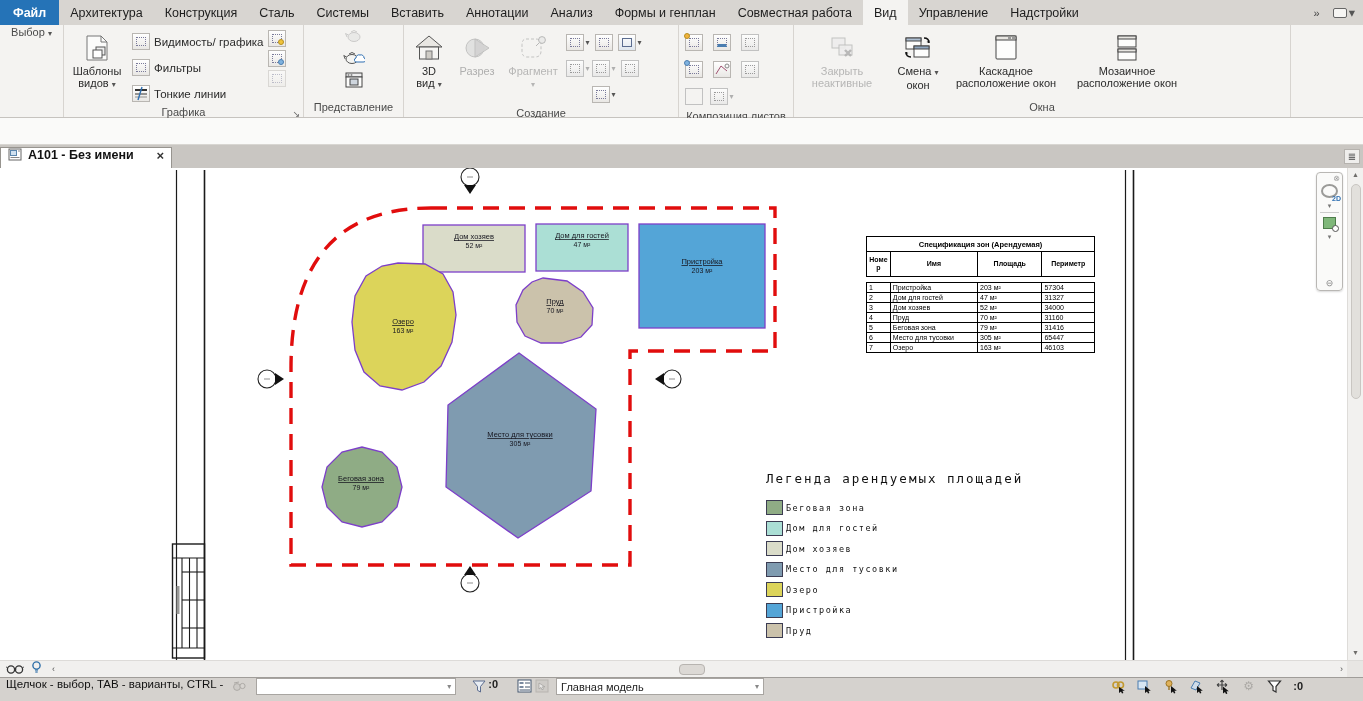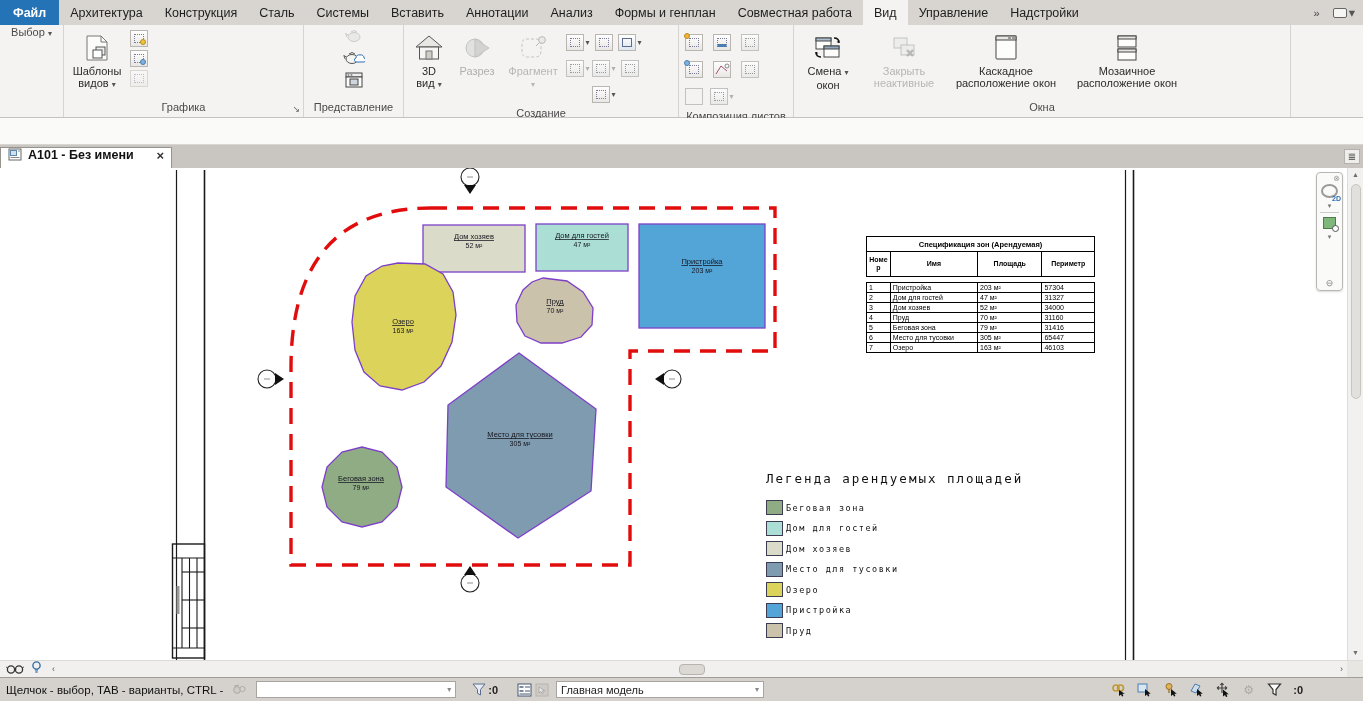--- a/index.html
+++ b/index.html
@@ -85,21 +85,21 @@
   .vthumb{width:10px;height:215px;background:#e2e0dc;border:1px solid #c9c6c2;border-radius:5px;margin-top:2px}
   .vscroll .bottom{margin-top:auto}
   .hscrollrow{position:absolute;left:0;top:660px;right:0;height:17px;background:#f1f0ee;border-top:1px solid #dddbd8;display:flex;align-items:center}
   .viewctrl{display:flex;align-items:center;gap:7px;padding:0 6px}
   .har{font-size:9px;color:#555;padding:0 4px}
   .htrack{flex:1;position:relative;height:11px}
   .hthumb{position:absolute;left:620px;top:0;width:26px;height:11px;background:#dcd9d5;border:1px solid #b7b4b0;border-radius:4px}
   .corner{width:16px;height:16px;background:#e8e6e3}
 
   
-  .statusbar{position:absolute;left:0;top:677px;right:0;height:24px;background:#d5d2ce;border-top:1px solid #a09d99;display:flex;align-items:center;font-size:11.5px;color:#111}
+  .statusbar{position:absolute;left:0;top:677px;right:0;height:24px;background:#d5d2ce;border-top:1px solid #a09d99;display:flex;align-items:flex-start;font-size:11.5px;color:#111}
   .sb-hint{padding-left:6px;white-space:nowrap}
   .sb-combo{height:17px;background:#fff;border:1px solid #a8a5a1;display:flex;align-items:center;font-size:11px;color:#222;position:relative;padding:0 4px}
   .sb-combo .chev{margin-left:auto;font-size:8px;color:#888;padding-left:4px}
   .sb-ic{width:17px;height:16px;display:flex;align-items:center;justify-content:center;flex:none}
   .sb-count{font-size:11px;font-weight:bold;color:#222;padding-left:1px}
   .gear{color:#8b8885;font-size:12px;opacity:.55}
 </style>
 </head>
 <body>
 
@@ -144,20 +144,45 @@
           <span class="ic">
             <svg width="30" height="30" viewBox="0 0 30 30">
                 <path d="M5 3 h14 l6 6 v18 h-20 z" fill="#fbfbfa" stroke="#777"></path>
                 <path d="M19 3 v6 h6" fill="none" stroke="#777"></path>
                 <rect x="14" y="14" width="9" height="8" fill="#eee" stroke="#555"></rect>
                 <rect x="11" y="17" width="9" height="8" fill="#fff" stroke="#555"></rect>
               </svg>
           </span>
           <span><span>Шаблоны</span><br><span>видов</span> <span class="dd">▾</span></span>
         </div>
+        <div class="mini-col" style="width:136px">
+          <div class="rowbtn">
+            <span class="mi">
+                <i></i>
+              </span>
+            <span>Видимость/ графика</span>
+          </div>
+          <div class="rowbtn">
+            <span class="mi">
+                <i></i>
+              </span>
+            <span>Фильтры</span>
+          </div>
+          <div class="rowbtn">
+            <span class="mi">
+              <svg width="16" height="15" viewBox="0 0 16 15">
+                  <line x1="2" y1="4" x2="14" y2="4" stroke="#333" stroke-width="2"></line>
+                  <line x1="2" y1="8" x2="14" y2="8" stroke="#333"></line>
+                  <line x1="2" y1="11" x2="14" y2="11" stroke="#333" stroke-width=".5"></line>
+                  <line x1="9" y1="1" x2="5" y2="14" stroke="#2e6fb2" stroke-width="1.4"></line>
+                </svg>
+            </span>
+            <span>Тонкие линии</span>
+          </div>
+        </div>
         <div class="mini-col">
           <span class="mi">
               <i></i>
               <span class="dot"></span>
             </span>
           <span class="mi">
               <i></i>
               <span class="dot dotb"></span>
             </span>
           <span class="mi ghost">
@@ -323,44 +348,44 @@
               </span>
               <span class="dd">▾</span>
             </span>
         </div>
       </div>
       <div class="panel-label"><span>Композиция листов</span></div>
     </div>
 
     <div class="panel" style="width:497px">
       <div class="panel-body" style="gap:6px;padding-left:6px">
+        <div class="btn-big dis" style="width:84px">
+          <span class="ic">
+            <svg width="30" height="26" viewBox="0 0 30 26">
+                <rect x="5" y="3" width="13" height="10" fill="#eceae7" stroke="#aaa"></rect>
+                <rect x="12" y="10" width="13" height="10" fill="#eceae7" stroke="#aaa"></rect>
+                <path d="M18 15 l6 6 m0 -6 l-6 6" stroke="#9a9a98" stroke-width="2.4"></path>
+              </svg>
+          </span>
+          <span><span>Закрыть</span><br><span>неактивные</span></span>
+        </div>
         <div class="btn-big" style="width:56px">
           <span class="ic">
             <svg width="30" height="26" viewBox="0 0 30 26">
                 <rect x="3" y="3" width="15" height="11" fill="#fdfdfc" stroke="#444"></rect>
                 <rect x="3" y="3" width="15" height="3" fill="#aebfd2" stroke="#444"></rect>
                 <rect x="11" y="11" width="15" height="11" fill="#fdfdfc" stroke="#444"></rect>
                 <rect x="11" y="11" width="15" height="3" fill="#8fa6bf" stroke="#444"></rect>
                 <path d="M21 3 q5 0 5 5" fill="none" stroke="#111" stroke-width="1.6"></path>
                 <path d="M26 8 l-2.4 -1 l2.8 -1.4 z" fill="#111"></path>
                 <path d="M8 22 q-5 0 -5 -5" fill="none" stroke="#111" stroke-width="1.6"></path>
                 <path d="M3 17 l2.4 1 l-2.8 1.4 z" fill="#111"></path>
               </svg>
           </span>
           <span><span>Смена</span> <span class="dd">▾</span><br><span>окон</span></span>
-        </div>
-        <div class="btn-big dis" style="width:84px">
-          <span class="ic">
-            <svg width="30" height="26" viewBox="0 0 30 26">
-                <rect x="5" y="3" width="13" height="10" fill="#eceae7" stroke="#aaa"></rect>
-                <rect x="12" y="10" width="13" height="10" fill="#eceae7" stroke="#aaa"></rect>
-                <path d="M18 15 l6 6 m0 -6 l-6 6" stroke="#9a9a98" stroke-width="2.4"></path>
-              </svg>
-          </span>
-          <span><span>Закрыть</span><br><span>неактивные</span></span>
         </div>
         <div class="btn-big" style="width:108px">
           <span class="ic">
             <svg width="28" height="28" viewBox="0 0 28 28">
                 <rect x="4" y="2" width="20" height="23" rx="1" fill="#fdfdfc" stroke="#444"></rect>
                 <rect x="4" y="2" width="20" height="4" fill="#e8e6e2" stroke="#444"></rect>
                 <rect x="16" y="3" width="3" height="2" fill="#999"></rect>
                 <rect x="20" y="3" width="3" height="2" fill="#999"></rect>
               </svg>
           </span>

